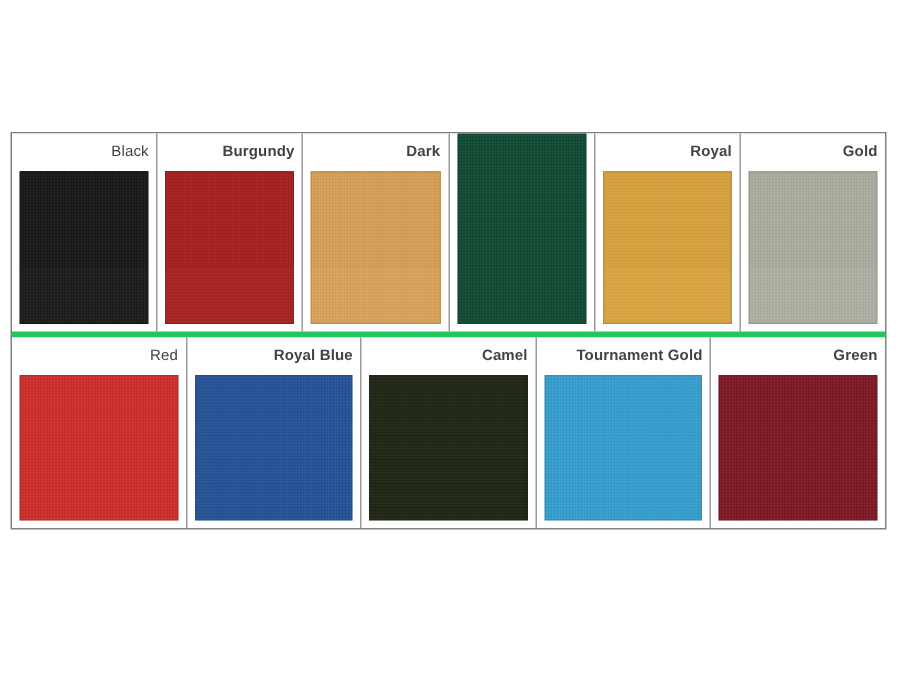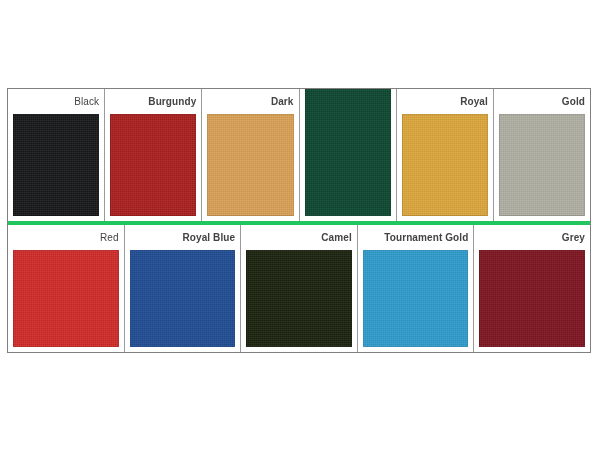--- a/index.html
+++ b/index.html
@@ -121,18 +121,18 @@
     </div>
     <div class="swatch-cell">
       <div class="swatch-label">Camel</div>
       <div class="swatch-chip" style="background-color: rgb(26, 34, 15);"></div>
     </div>
     <div class="swatch-cell">
       <div class="swatch-label">Tournament Gold</div>
       <div class="swatch-chip" style="background-color: rgb(47, 155, 204);"></div>
     </div>
     <div class="swatch-cell">
-      <div class="swatch-label">Grey</div>
+      <div class="swatch-label">Green</div>
       <div class="swatch-chip" style="background-color: rgb(125, 20, 32);"></div>
     </div>
   </div>
 
 </div>
 
 </body></html>

